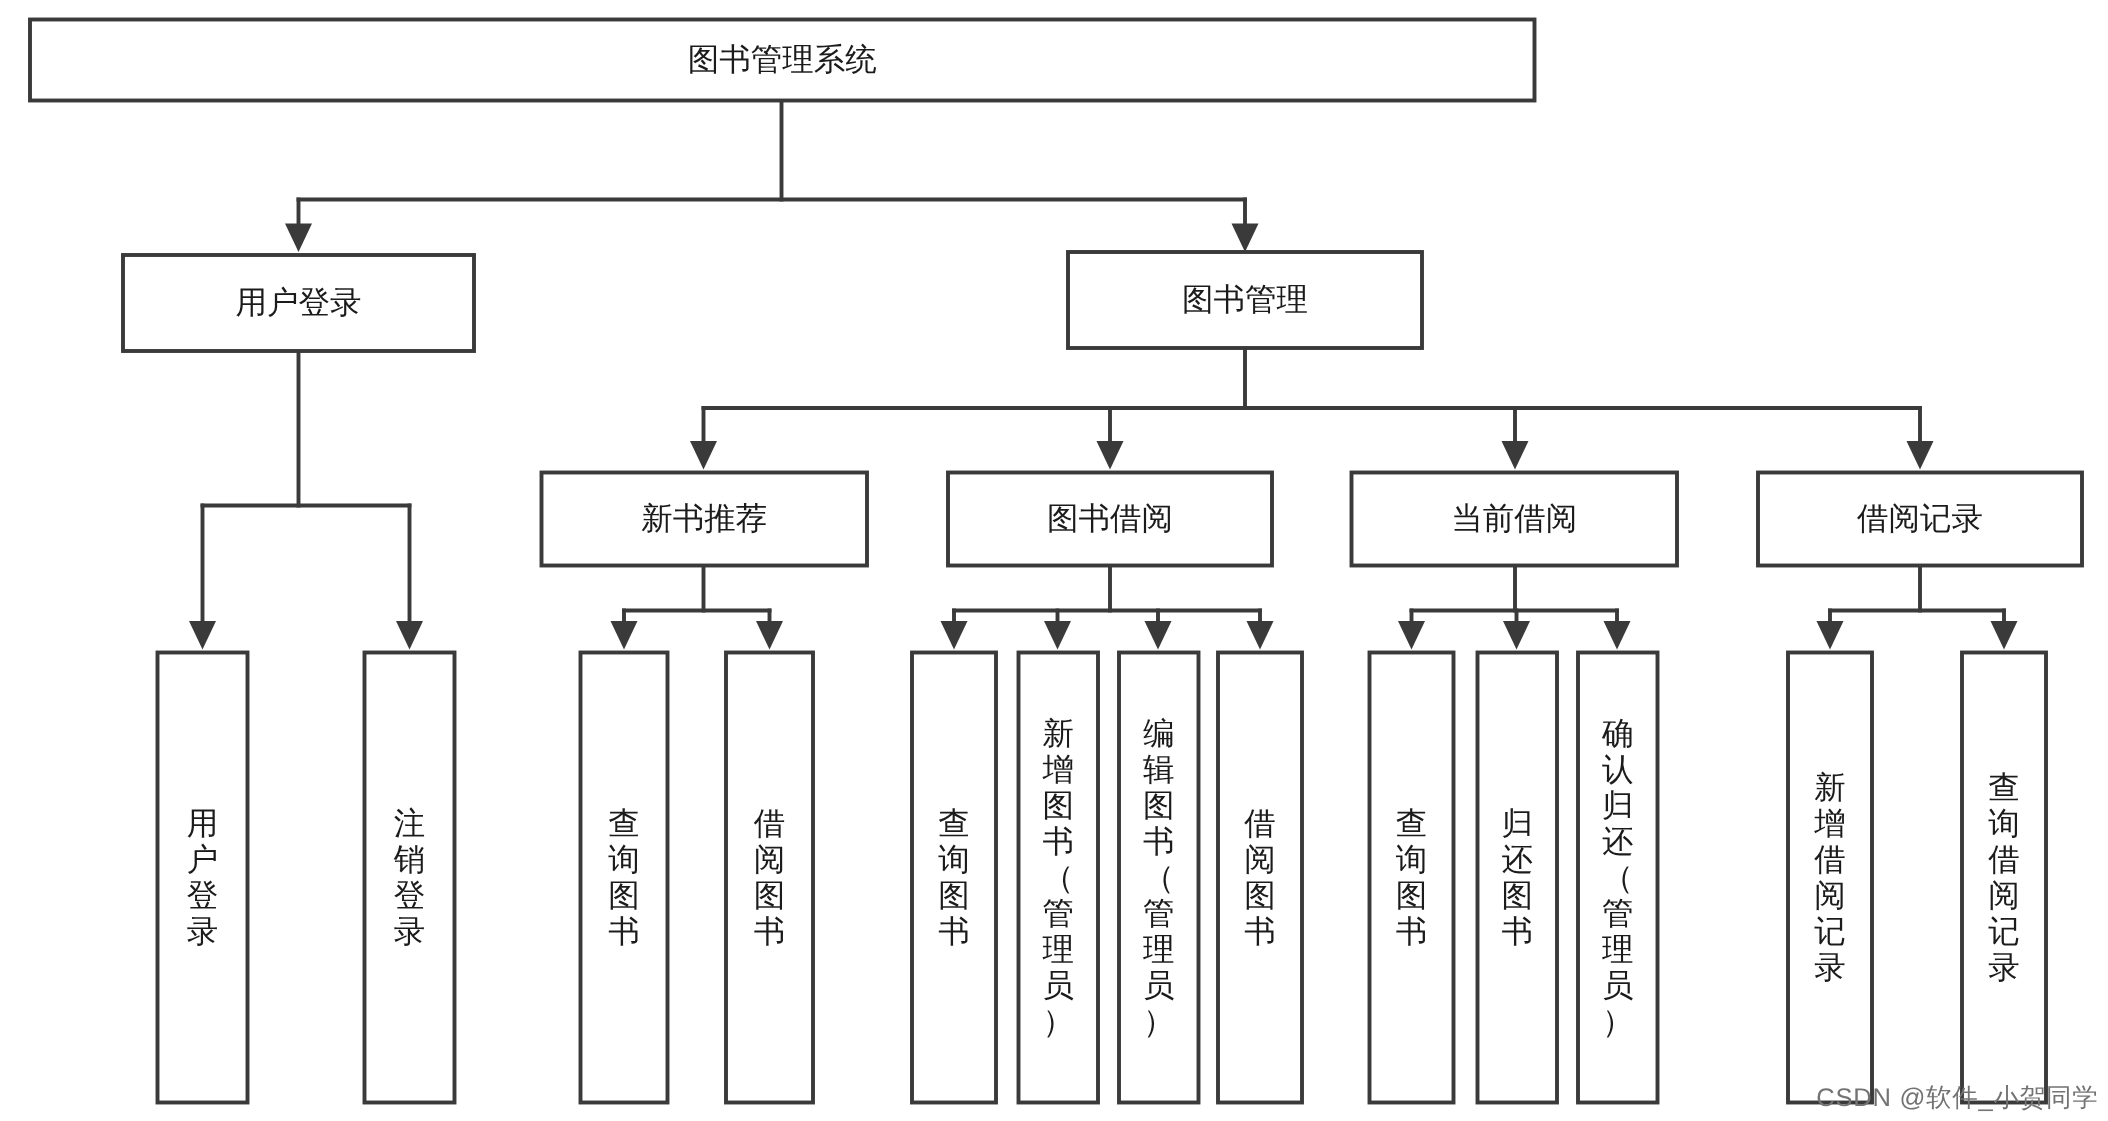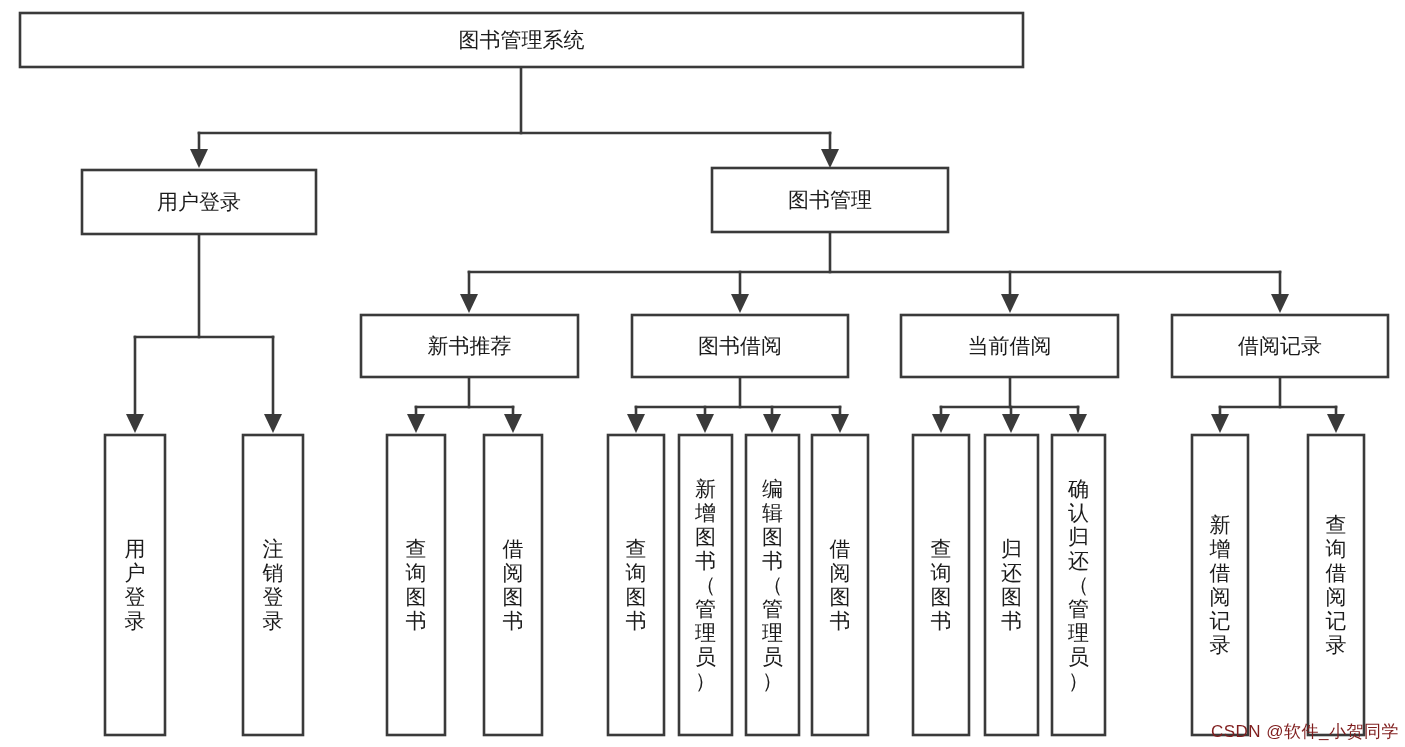--- a/index.html
+++ b/index.html
@@ -34,21 +34,21 @@
     font-size:21px;
     fill:#1b1b1b;
     text-anchor:middle;
   }
   .watermark{
     position:absolute;
     right:6px;
     bottom:4px;
     font-family:"Liberation Sans","DejaVu Sans",sans-serif;
     font-size:17px;
-    color:#7f1d1d;
+    color:#737373;
     letter-spacing:.5px;
     white-space:nowrap;
     user-select:none;
   }
 </style>
 </head>
 <body>
 
 <div id="diagram-root">
   <svg id="tree-svg" viewBox="0 0 1405 747">

